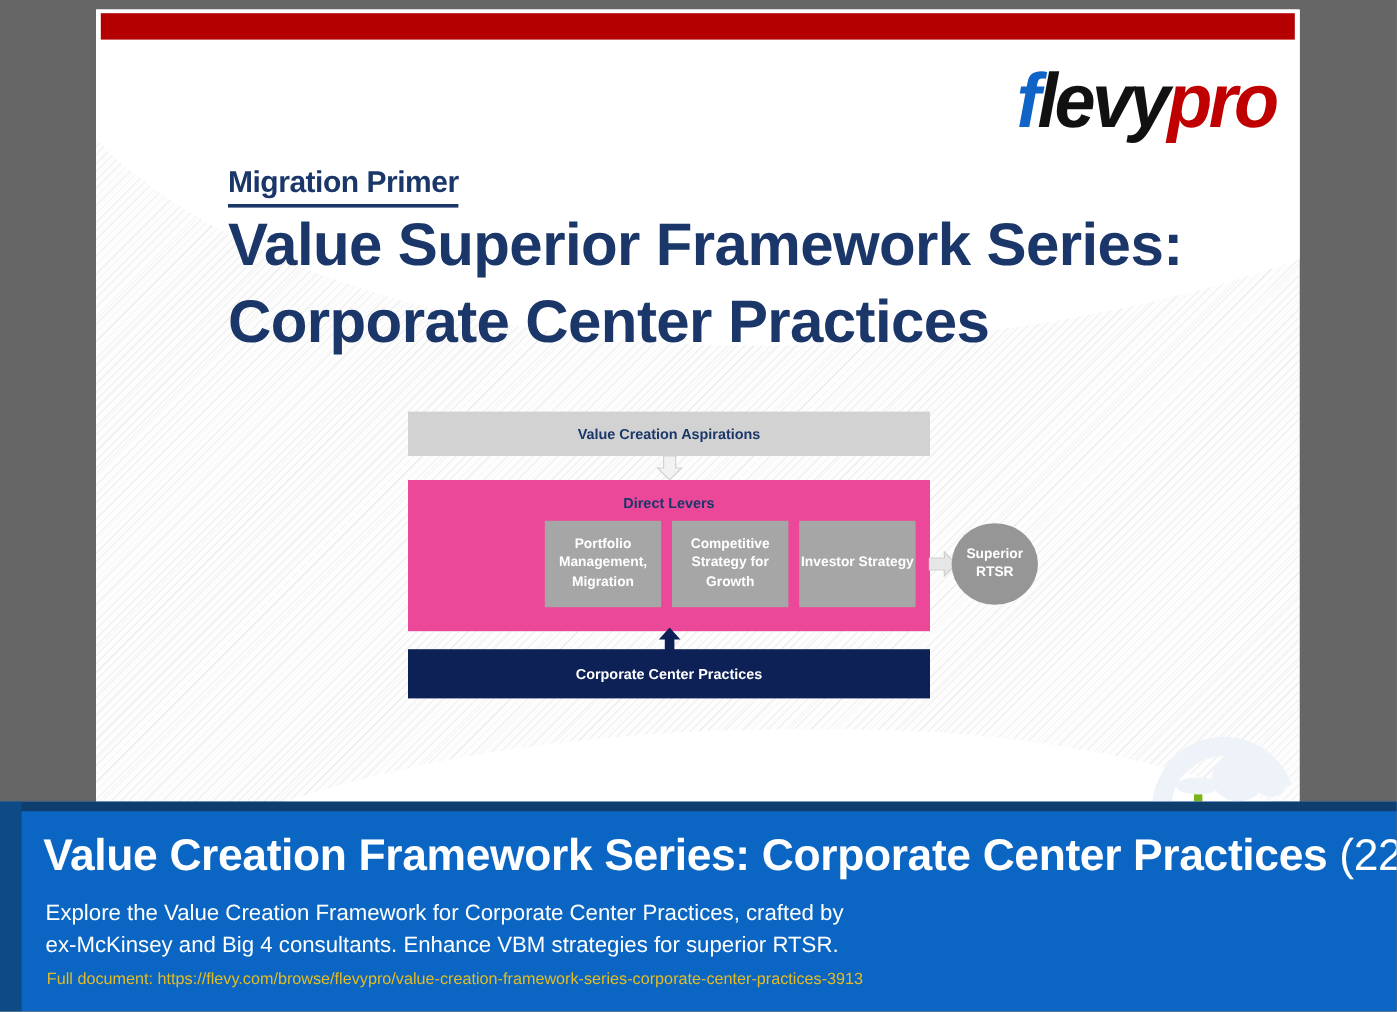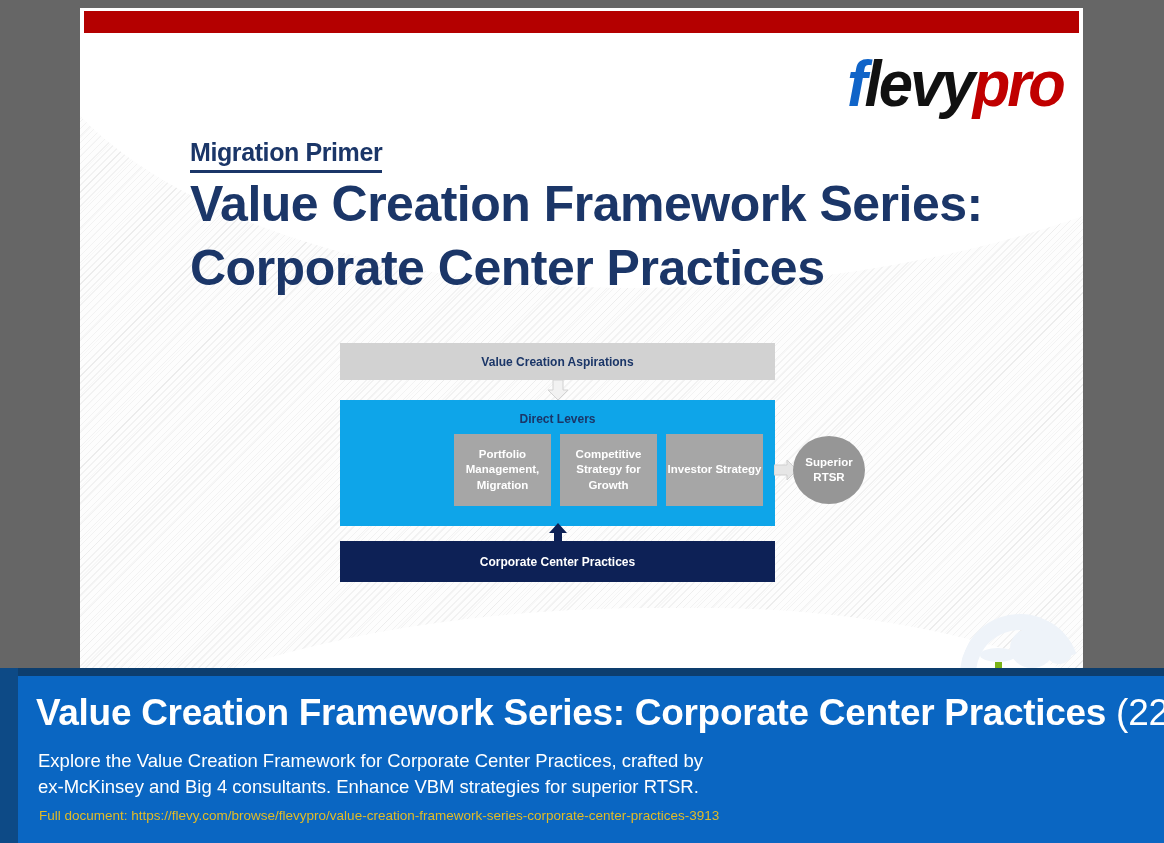--- a/index.html
+++ b/index.html
@@ -128,21 +128,21 @@
   .box-aspirations {
     position: absolute;
     left: 260px; top: 335px;
     width: 435px; height: 37px;
     background: #d2d2d2;
   }
   .box-levers {
     position: absolute;
     left: 260px; top: 392px;
     width: 435px; height: 126px;
-    background: #0ea5e9;
+    background: #ec4899;
   }
   .box-practices {
     position: absolute;
     left: 260px; top: 533px;
     width: 435px; height: 41px;
     background: #0d2156;
   }
   .bar-label {
     position: absolute;
     left: 0; right: 0;
@@ -271,21 +271,21 @@
 
     </div>
 
     <div class="red-bar"></div>
 
     <div class="logo"><span class="f">f</span><span class="levy">levy</span><span class="pro">pro</span></div>
 
     <div class="primer">Migration Primer</div>
 
     <div class="maintitle">
-      <div>Value Creation Framework Series:</div>
+      <div>Value Superior Framework Series:</div>
       <div>Corporate Center Practices</div>
     </div>
 
     <div class="diagram">
 
       <div class="box-aspirations">
         <div class="bar-label" style="top:12px;">Value Creation Aspirations</div>
       </div>
 
       <svg class="arrow-down" viewBox="0 0 22 20">

